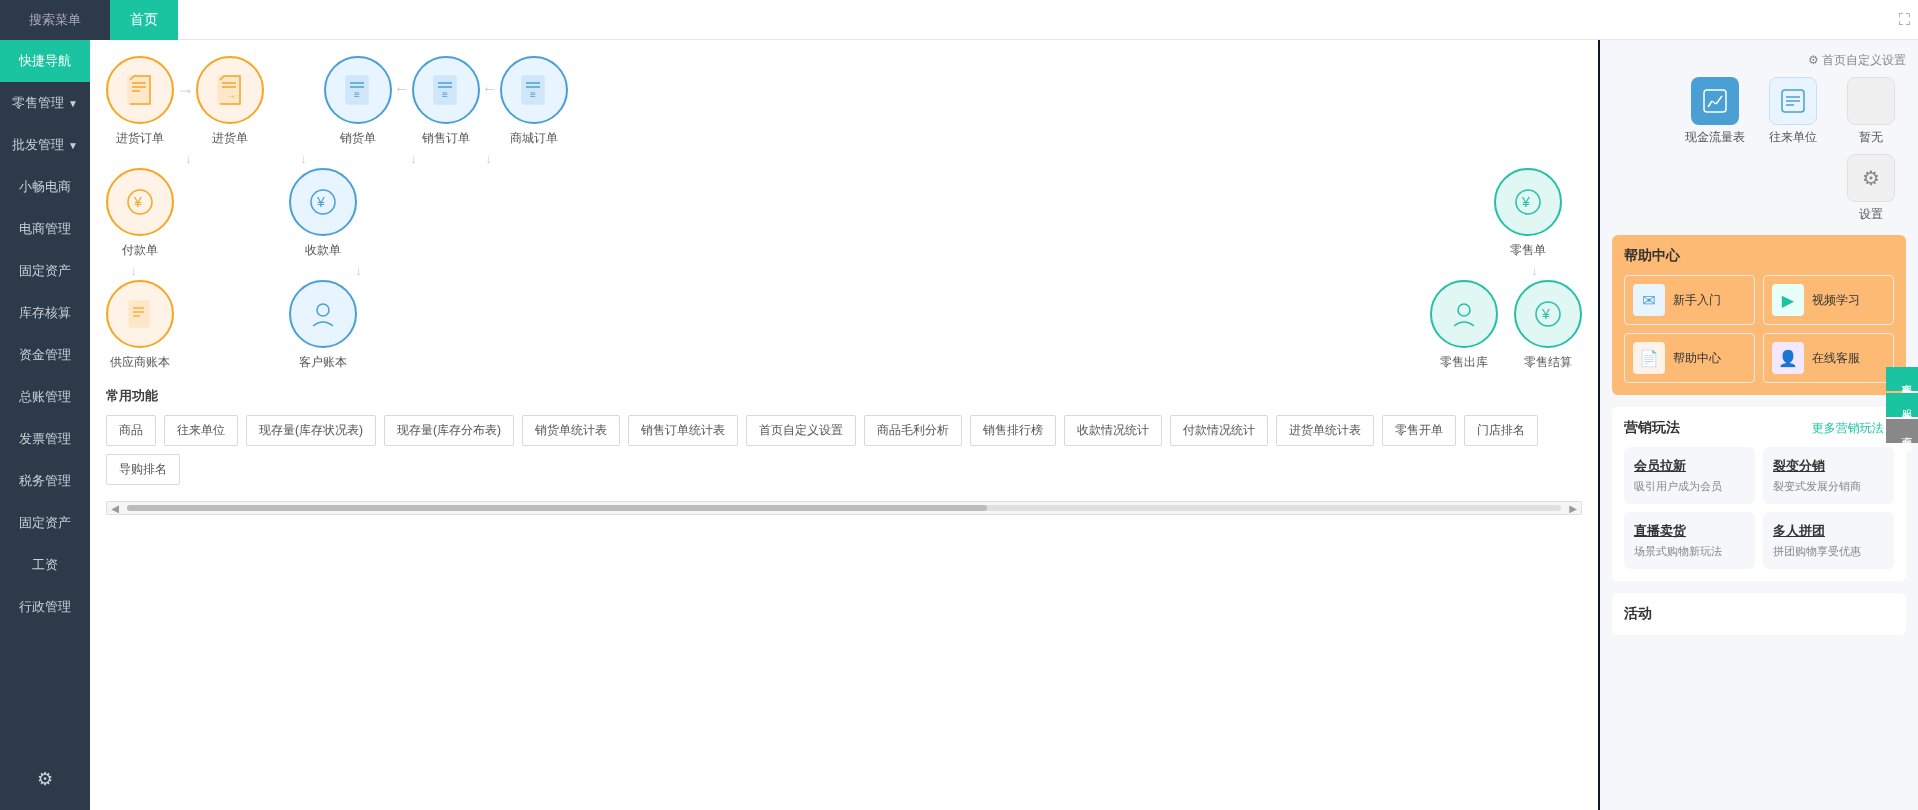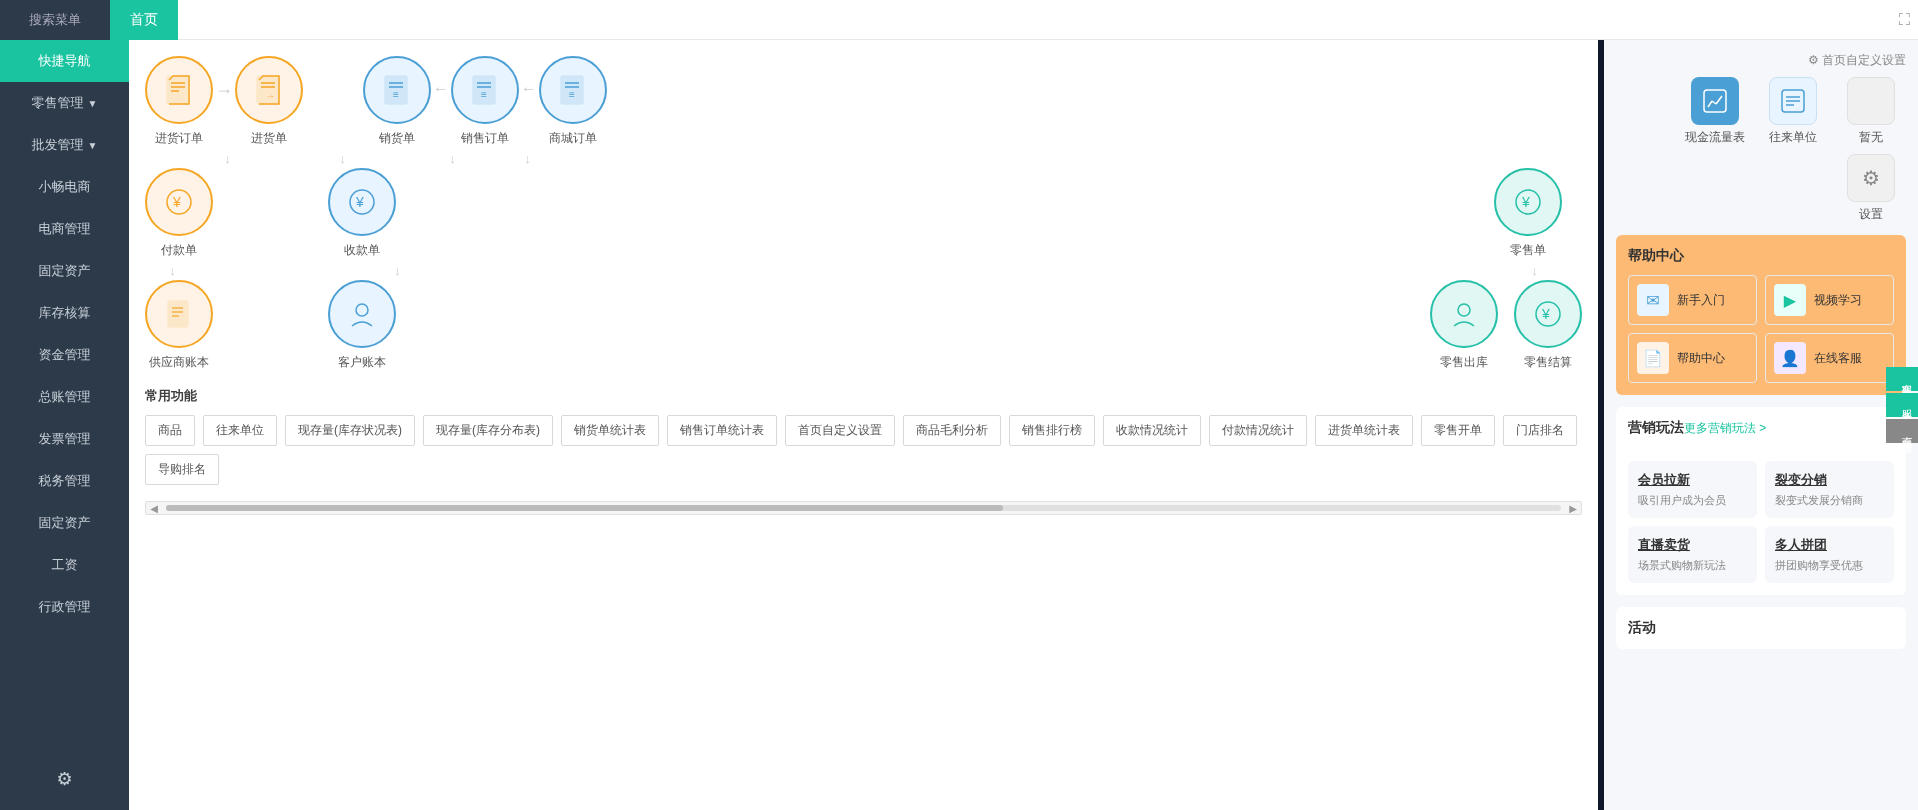--- a/index.html
+++ b/index.html
@@ -8,21 +8,21 @@
     
     .top-bar { display: flex; align-items: center; background: #fff; height: 40px; border-bottom: 1px solid #e8e8e8; }
     .search-menu { background: #2d3a4a; color: #aab; width: 110px; height: 40px; display: flex; align-items: center; justify-content: center; font-size: 13px; cursor: pointer; flex-shrink: 0; }
     .tab-home { background: #1bc4a0; color: #fff; padding: 0 20px; height: 40px; display: flex; align-items: center; font-size: 14px; cursor: pointer; }
     .fullscreen-btn { margin-left: auto; margin-right: 8px; cursor: pointer; color: #999; font-size: 16px; }
 
     
     .main-layout { display: flex; flex: 1; overflow: hidden; }
 
     
-    .sidebar { width: 129px; background: #2d3a4a; display: flex; flex-direction: column; overflow-y: auto; flex-shrink: 0; }
+    .sidebar { width: 90px; background: #2d3a4a; display: flex; flex-direction: column; overflow-y: auto; flex-shrink: 0; }
     .sidebar-item { color: #c8d0d8; padding: 12px 0; text-align: center; cursor: pointer; font-size: 13px; display: flex; align-items: center; justify-content: center; gap: 4px; }
     .sidebar-item.active { background: #1bc4a0; color: #fff; }
     .sidebar-item .arrow { font-size: 10px; }
     .sidebar-bottom { margin-top: auto; padding: 10px 0; }
     .sidebar-gear { color: #c8d0d8; text-align: center; cursor: pointer; padding: 10px 0; font-size: 18px; }
 
     
     .content-area { flex: 1; display: flex; overflow: hidden; }
 
     
@@ -39,21 +39,21 @@
     .func-grid { display: flex; flex-wrap: wrap; gap: 8px; }
     .func-btn { border: 1px solid #d9d9d9; background: #fff; color: #555; padding: 6px 12px; border-radius: 2px; cursor: pointer; font-size: 12px; white-space: nowrap; }
 
     
     .scroll-bar-area { display: flex; align-items: center; margin-top: 12px; background: #f5f5f5; height: 14px; border: 1px solid #e0e0e0; border-radius: 2px; }
     .scroll-track { flex: 1; height: 6px; background: #e0e0e0; border-radius: 3px; margin: 0 4px; position: relative; }
     .scroll-thumb { width: 60%; height: 100%; background: #bbb; border-radius: 3px; }
     .scroll-btn { width: 16px; height: 14px; display: flex; align-items: center; justify-content: center; cursor: pointer; color: #999; font-size: 10px; }
 
     
-    .right-panel { width: 320px; background: #f5f7fa; border-left: 6px solid #0f172a; padding: 12px; overflow-y: auto; flex-shrink: 0; }
+    .right-panel { width: 320px; background: #f5f7fa; border-left: 2px solid #0f172a; padding: 12px; overflow-y: auto; flex-shrink: 0; }
 
     
     .quick-access { display: flex; gap: 8px; margin-bottom: 12px; flex-wrap: wrap; justify-content: flex-end; }
     .qa-item { display: flex; flex-direction: column; align-items: center; cursor: pointer; width: 70px; }
     .qa-icon { width: 48px; height: 48px; border-radius: 8px; display: flex; align-items: center; justify-content: center; font-size: 22px; margin-bottom: 4px; }
     .qa-icon-blue { background: #4a9fd4; color: #fff; }
     .qa-icon-light { background: #e8f4ff; color: #4a9fd4; border: 1px solid #c8e0f4; }
     .qa-icon-gray { background: #f0f0f0; color: #bbb; border: 1px solid #e0e0e0; }
     .qa-icon-setting { background: #f0f0f0; color: #888; border: 1px solid #e0e0e0; }
     .qa-label { font-size: 12px; color: #555; text-align: center; }
@@ -67,21 +67,21 @@
     .help-item { display: flex; align-items: center; gap: 8px; padding: 8px; border: 1px solid #e8e8e8; border-radius: 4px; cursor: pointer; }
     .help-item-icon { width: 32px; height: 32px; border-radius: 4px; display: flex; align-items: center; justify-content: center; font-size: 16px; flex-shrink: 0; }
     .hi-blue { background: #e8f4ff; color: #4a9fd4; }
     .hi-green { background: #e8fff9; color: #1bc4a0; }
     .hi-orange { background: #fff3e8; color: #f5a623; }
     .hi-purple { background: #f3e8ff; color: #9c59d1; }
     .help-item-label { font-size: 12px; color: #333; }
 
     
     .marketing-section { background: #fff; border-radius: 6px; padding: 12px; margin-bottom: 12px; }
-    .section-header { display: flex; justify-content: flex-start; align-items: center; margin-bottom: 24px; }
+    .section-header { display: flex; justify-content: space-between; align-items: center; margin-bottom: 10px; }
     .section-header-title { font-size: 14px; font-weight: bold; color: #333; }
     .more-link { font-size: 12px; color: #1bc4a0; cursor: pointer; }
     .marketing-grid { display: grid; grid-template-columns: 1fr 1fr; gap: 8px; }
     .mkt-item { background: #f5f7fa; border-radius: 6px; padding: 10px; cursor: pointer; }
     .mkt-item-title { font-size: 13px; font-weight: bold; color: #333; margin-bottom: 4px; text-decoration: underline; }
     .mkt-item-desc { font-size: 11px; color: #888; }
 
     
     .activity-section { background: #fff; border-radius: 6px; padding: 12px; }
     .activity-title { font-size: 14px; font-weight: bold; color: #333; }

